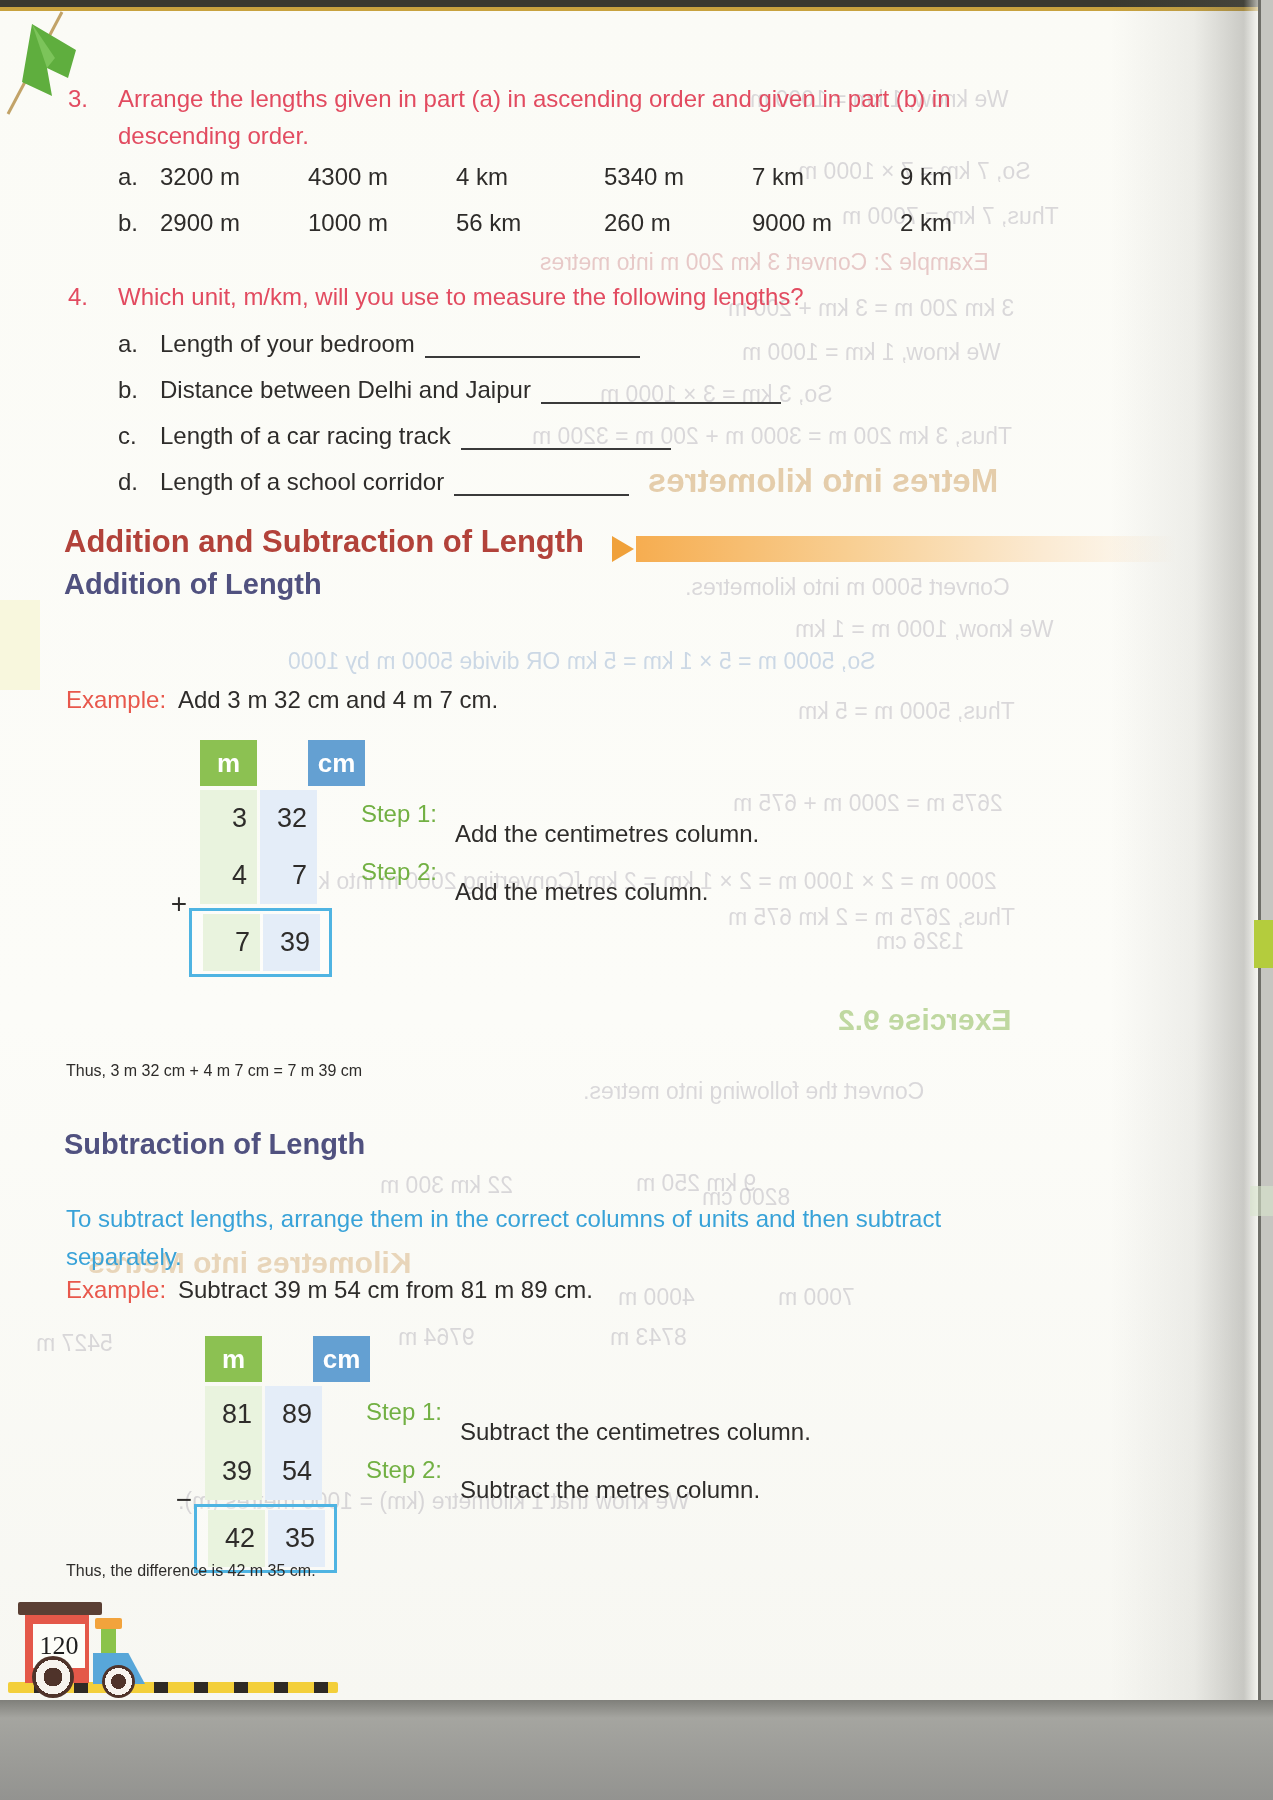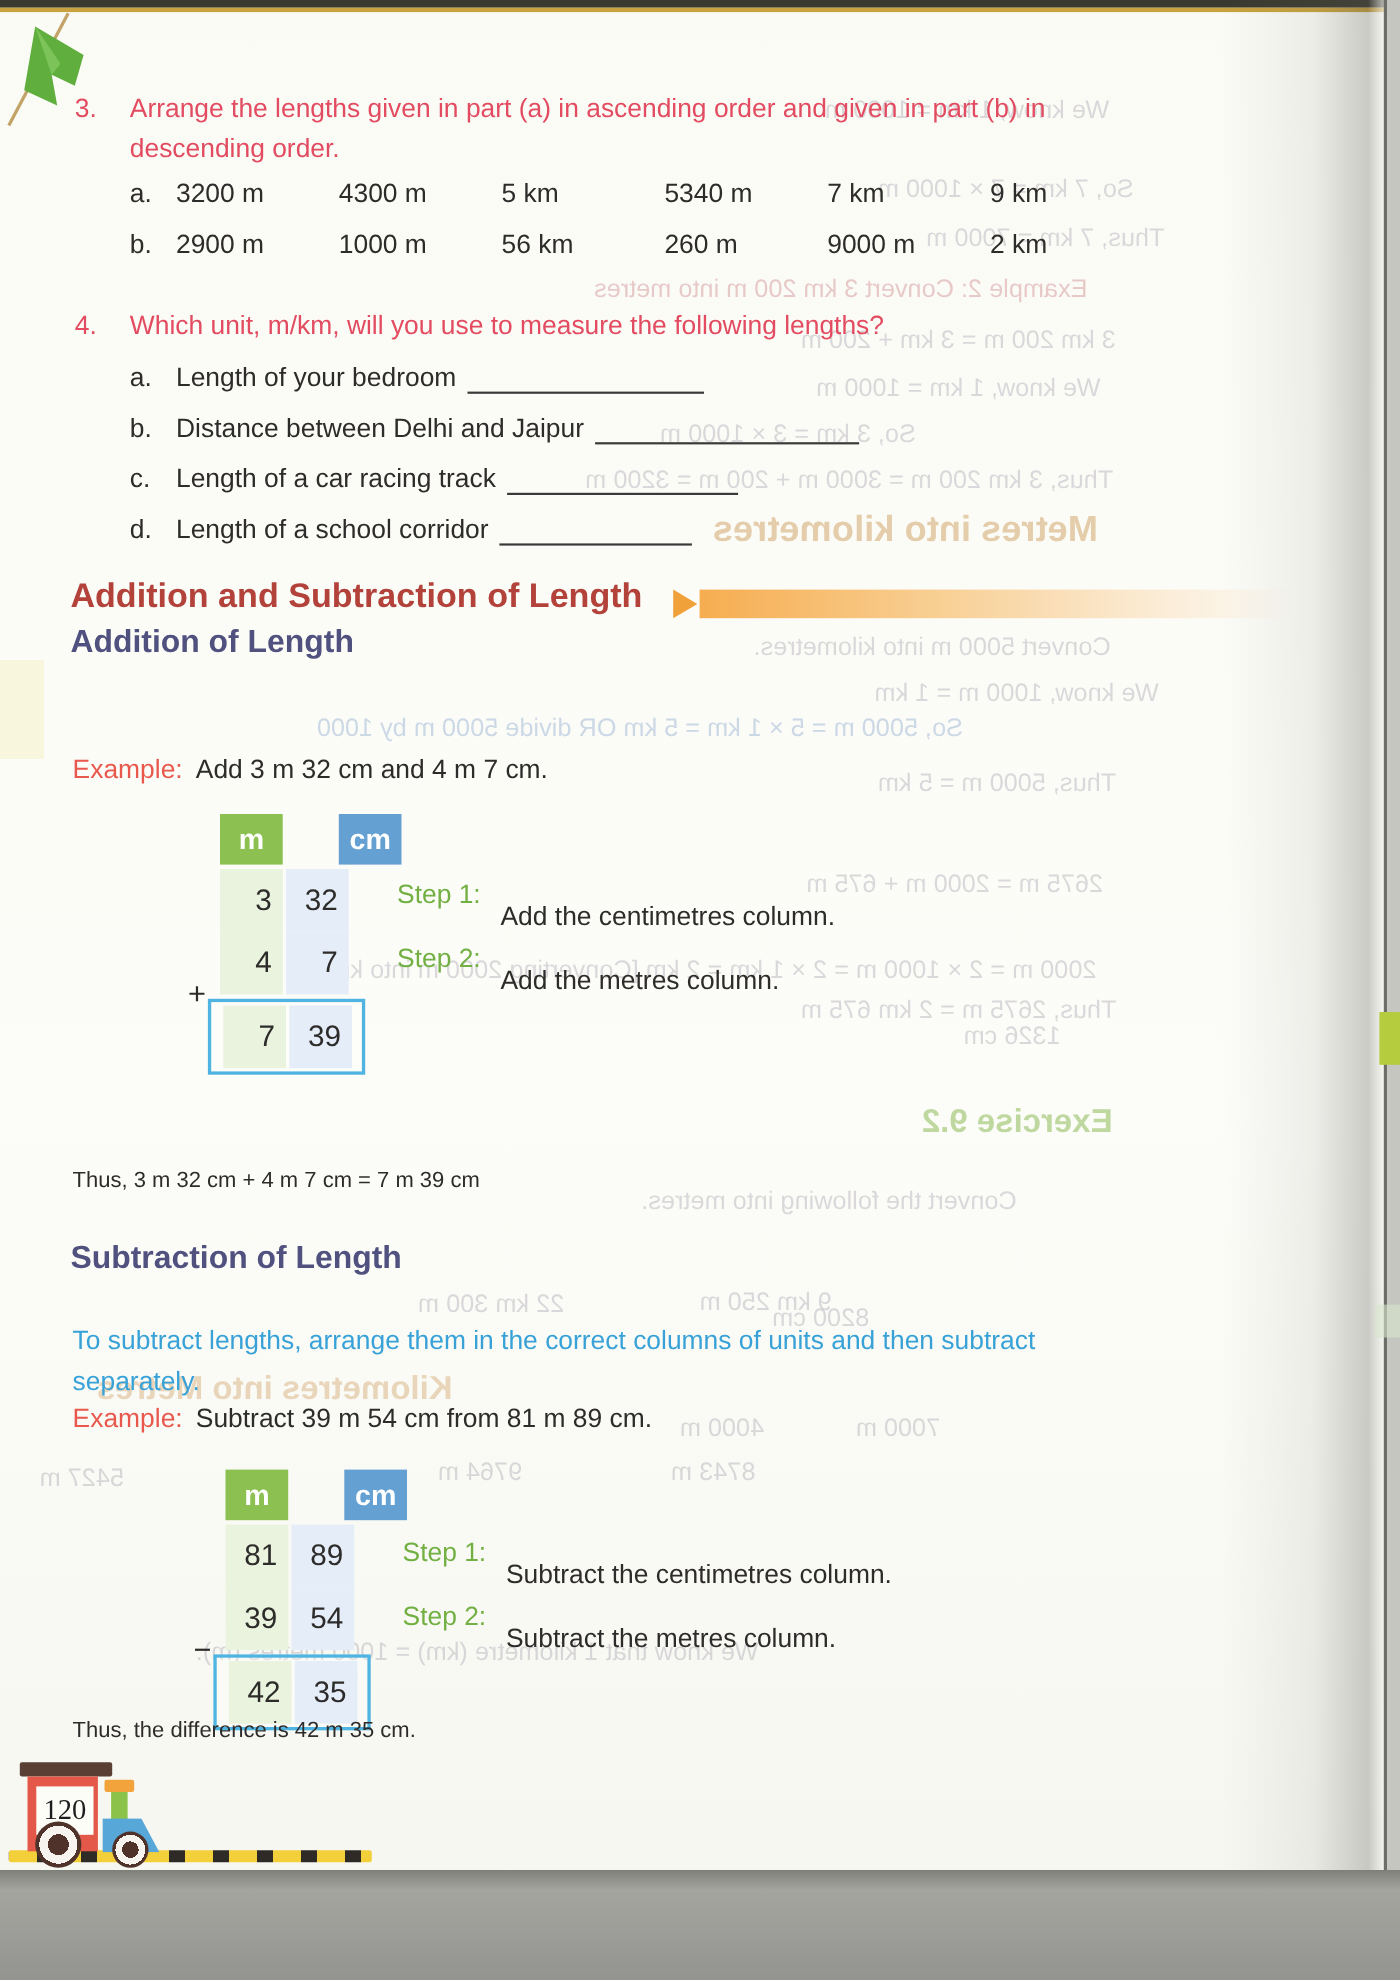--- a/index.html
+++ b/index.html
@@ -49,21 +49,21 @@
   
   .section-title{position:absolute;left:64px;top:524px;font-size:31px;font-weight:bold;color:#b2423a;}
   .banner-chevron{position:absolute;left:612px;top:536px;width:0;height:0;
     border-left:22px solid #f0a13a;border-top:13px solid transparent;border-bottom:13px solid transparent;}
   .section-banner{position:absolute;left:636px;top:536px;width:540px;height:26px;
     background:linear-gradient(90deg,#f6ad50 0%,#f8cf93 40%,#fbead2 75%,rgba(251,234,210,0) 100%);}
   .sub-heading{position:absolute;left:64px;font-size:29px;font-weight:bold;color:#50517f;}
   .intro{position:absolute;left:66px;font-size:24px;line-height:38px;color:#38a2d8;}
   .example-line{position:absolute;left:66px;display:flex;font-size:24px;color:#2e2c2a;}
   .example-label{color:#e8584c;width:112px;flex:0 0 112px;}
-  .thus-line{position:absolute;left:66px;font-size:20px;color:#2e2c2a;text-align:right;}
+  .thus-line{position:absolute;left:66px;font-size:16px;color:#2e2c2a;text-align:right;}
 
   
   .vtable{position:absolute;}
   .vrow{display:flex;}
   .cell{width:57px;height:46px;box-sizing:border-box;font-size:27px;
     display:flex;align-items:center;justify-content:flex-end;padding-right:10px;color:#2e2c2a;}
   .vrow .cell:first-child{margin-right:3px;}
   .vhead .cell{justify-content:center;padding-right:0;color:#fff;font-weight:bold;font-size:26px;}
   .h-m{background:#8cc152;}
   .h-cm{background:#64a0d2;margin-left:48px;}
@@ -139,21 +139,21 @@
   <div class="left-smudge"></div>
 
   <div class="q-line" style="left:68px;top:80px">
     <span class="q-num">3.</span>
     <span class="q-text">Arrange the lengths given in part (a) in ascending order and given in part (b) in descending order.</span>
   </div>
   <div class="vals-row" style="left:118px;top:163px">
     <span class="vals-label">a.</span>
     <span class="val">3200 m</span>
     <span class="val">4300 m</span>
-    <span class="val">5 km</span>
+    <span class="val">4 km</span>
     <span class="val">5340 m</span>
     <span class="val">7 km</span>
     <span class="val">9 km</span>
   </div>
   <div class="vals-row" style="left:118px;top:209px">
     <span class="vals-label">b.</span>
     <span class="val">2900 m</span>
     <span class="val">1000 m</span>
     <span class="val">56 km</span>
     <span class="val">260 m</span>

